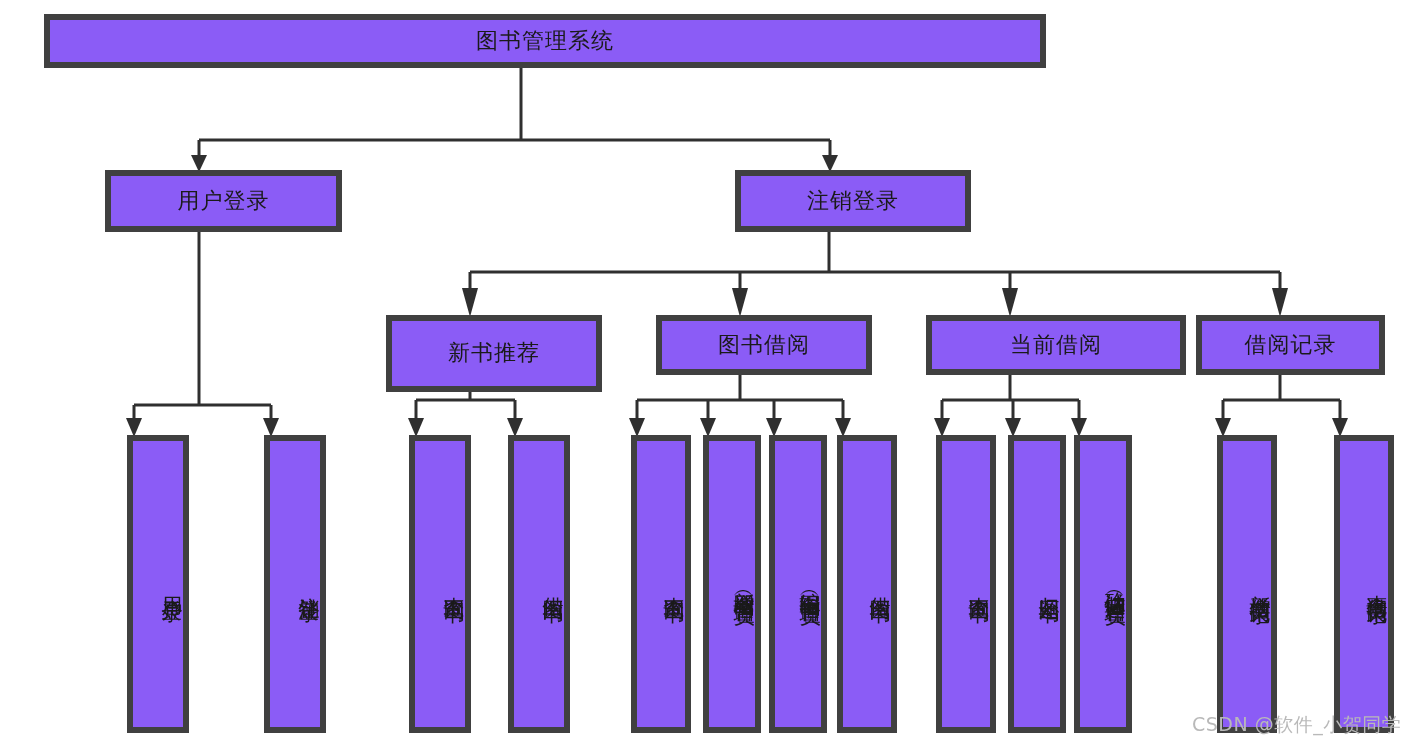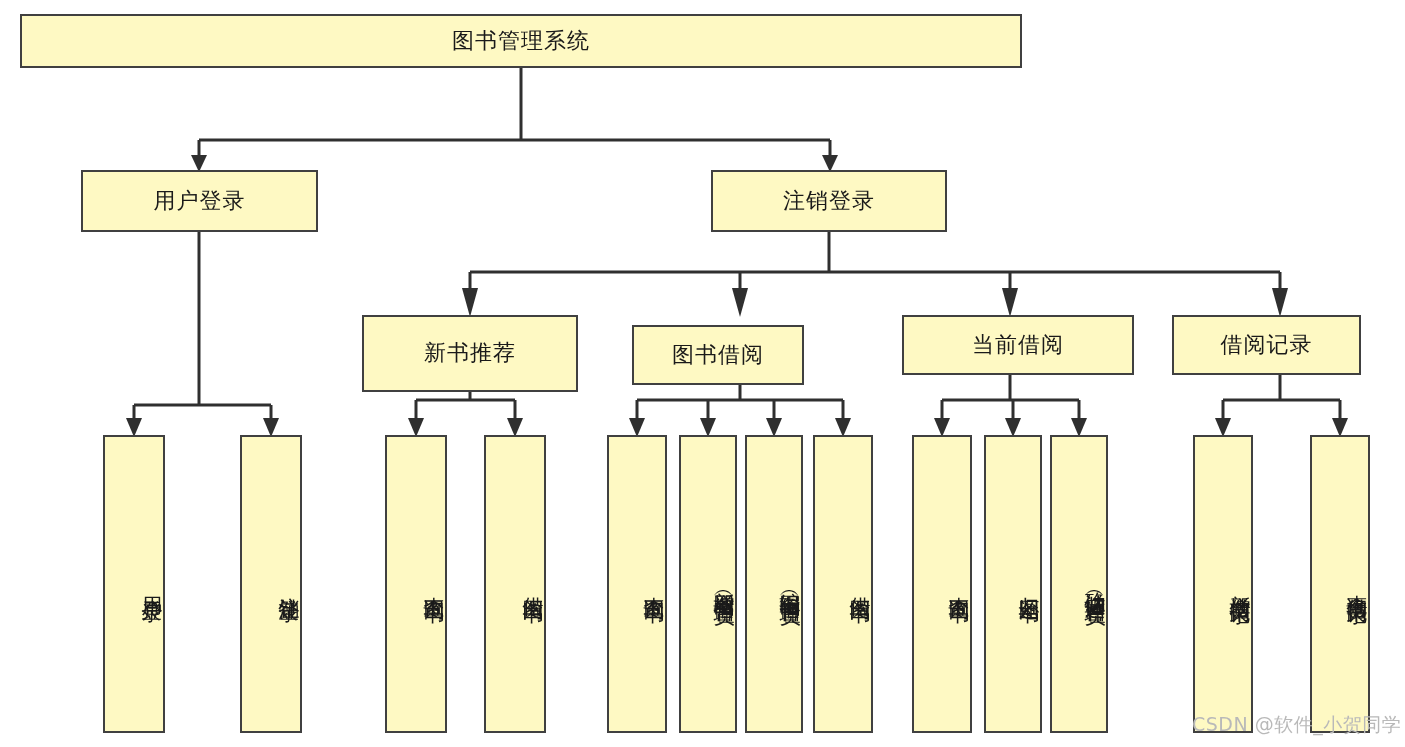--- a/index.html
+++ b/index.html
@@ -13,26 +13,27 @@
   #canvas {
     position: relative;
     width: 1405px;
     height: 747px;
     background: #ffffff;
     overflow: hidden;
   }
   .node {
     position: absolute;
     box-sizing: border-box;
-    border: 2px solid #404040;
-    background: #fef9c3;
+    border: 6px solid #404040;
+    background: #8b5cf6;
     display: flex;
     align-items: center;
     justify-content: center;
     color: #1a1a1a;
+    margin-left: 24px;
   }
   .node.horiz {
     font-size: 22px;
     letter-spacing: 1px;
     line-height: 1.2;
   }
   .node.vert {
     writing-mode: vertical-rl;
     text-orientation: upright;
     font-size: 21px;
@@ -145,22 +146,22 @@
       <polygon points="1332,418 1348,418 1340,437"></polygon>
     </g>
   </svg>
 
   <div class="node horiz" style="left: 20px; top: 14px; width: 1002px; height: 54px;">图书管理系统</div>
 
   <div class="node horiz" style="left: 81px; top: 170px; width: 237px; height: 62px;">用户登录</div>
   <div class="node horiz" style="left: 711px; top: 170px; width: 236px; height: 62px;">注销登录</div>
 
   <div class="node horiz" style="left: 362px; top: 315px; width: 216px; height: 77px;">新书推荐</div>
-  <div class="node horiz" style="left: 632px; top: 325px; width: 172px; height: 60px;">图书借阅</div>
-  <div class="node horiz" style="left: 902px; top: 315px; width: 232px; height: 60px;">当前借阅</div>
+  <div class="node horiz" style="left: 632px; top: 315px; width: 216px; height: 60px;">图书借阅</div>
+  <div class="node horiz" style="left: 902px; top: 315px; width: 260px; height: 60px;">当前借阅</div>
   <div class="node horiz" style="left: 1172px; top: 315px; width: 189px; height: 60px;">借阅记录</div>
 
   <div class="node vert" style="left: 103px; top: 435px; width: 62px; height: 298px;">用户登录</div>
   <div class="node vert" style="left: 240px; top: 435px; width: 62px; height: 298px;">注销登录</div>
   <div class="node vert" style="left: 385px; top: 435px; width: 62px; height: 298px;">查询图书</div>
   <div class="node vert" style="left: 484px; top: 435px; width: 62px; height: 298px;">借阅图书</div>
   <div class="node vert" style="left: 607px; top: 435px; width: 60px; height: 298px;">查询图书</div>
   <div class="node vert toppad" style="left: 679px; top: 435px; width: 58px; height: 298px;">新增图书（管理员）</div>
   <div class="node vert toppad" style="left: 745px; top: 435px; width: 58px; height: 298px;">编辑图书（管理员）</div>
   <div class="node vert" style="left: 813px; top: 435px; width: 60px; height: 298px;">借阅图书</div>

